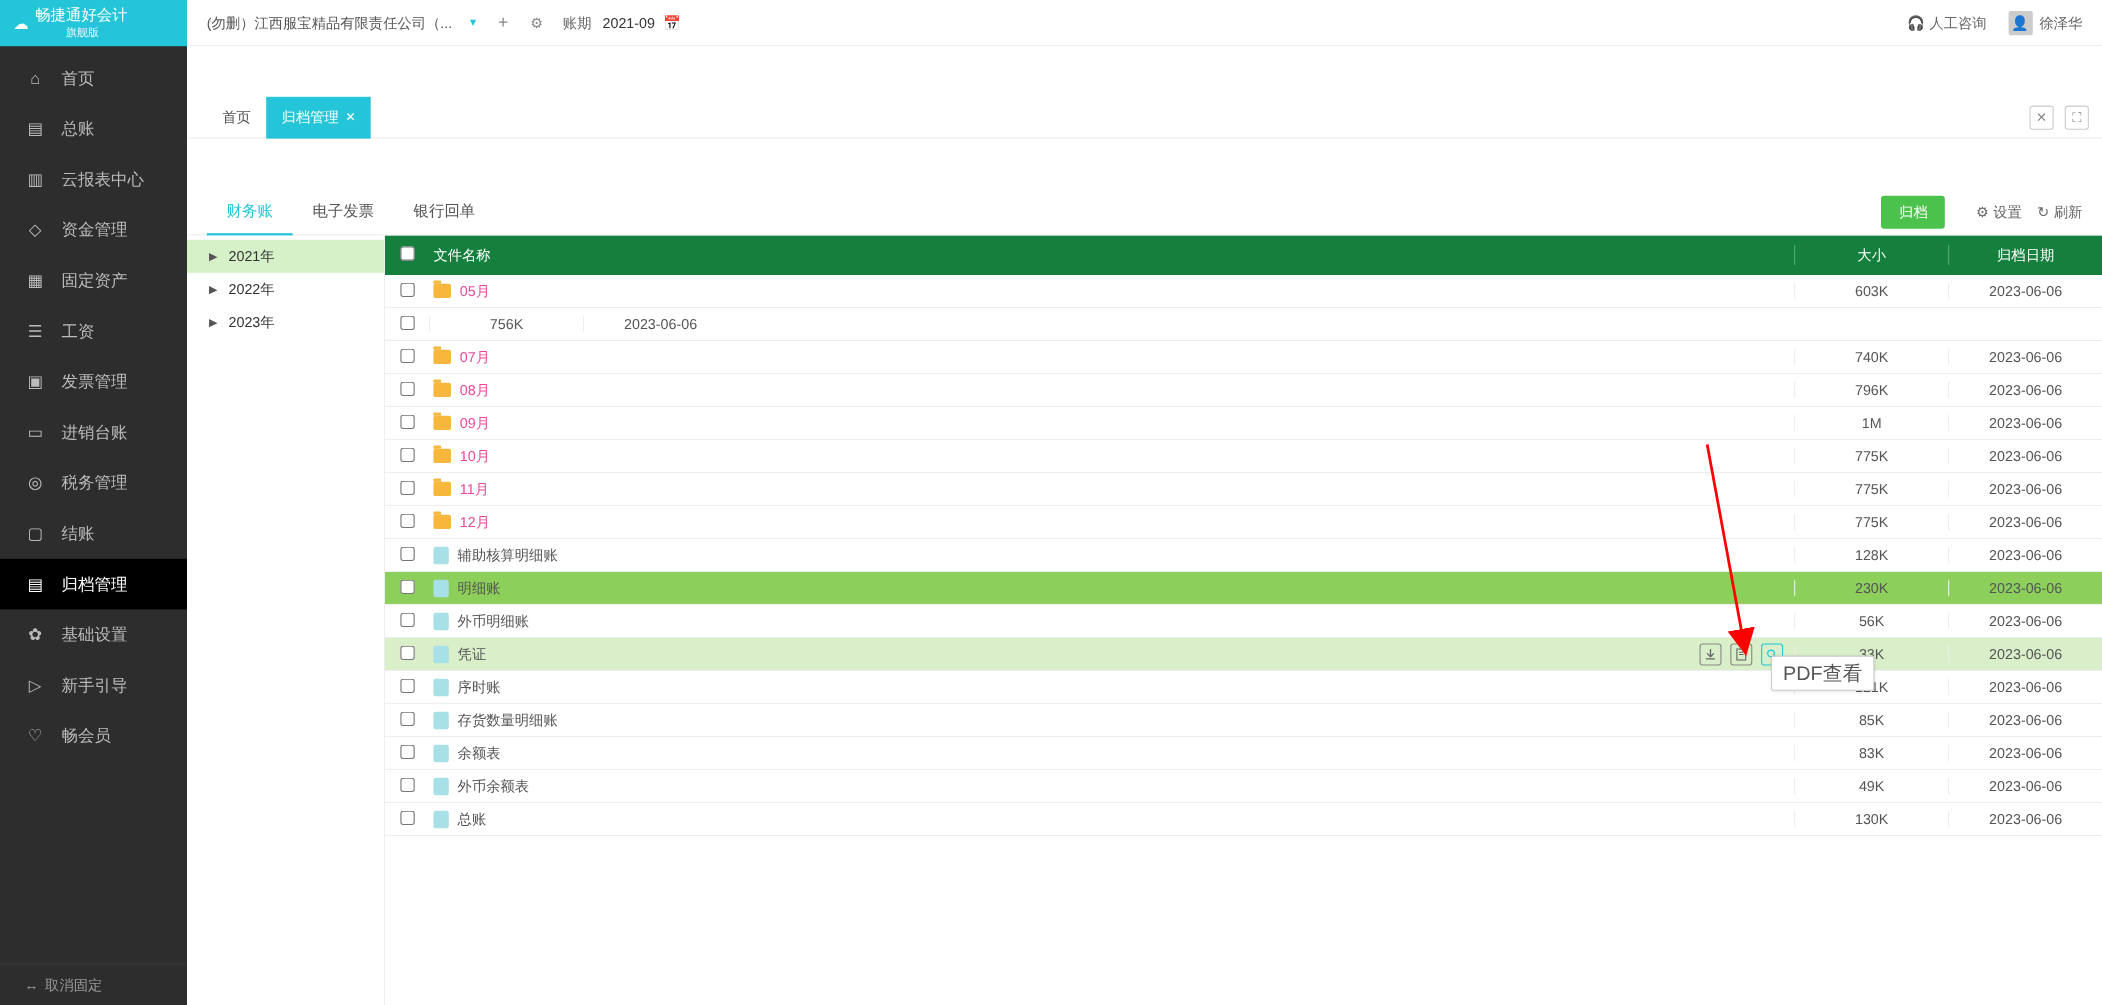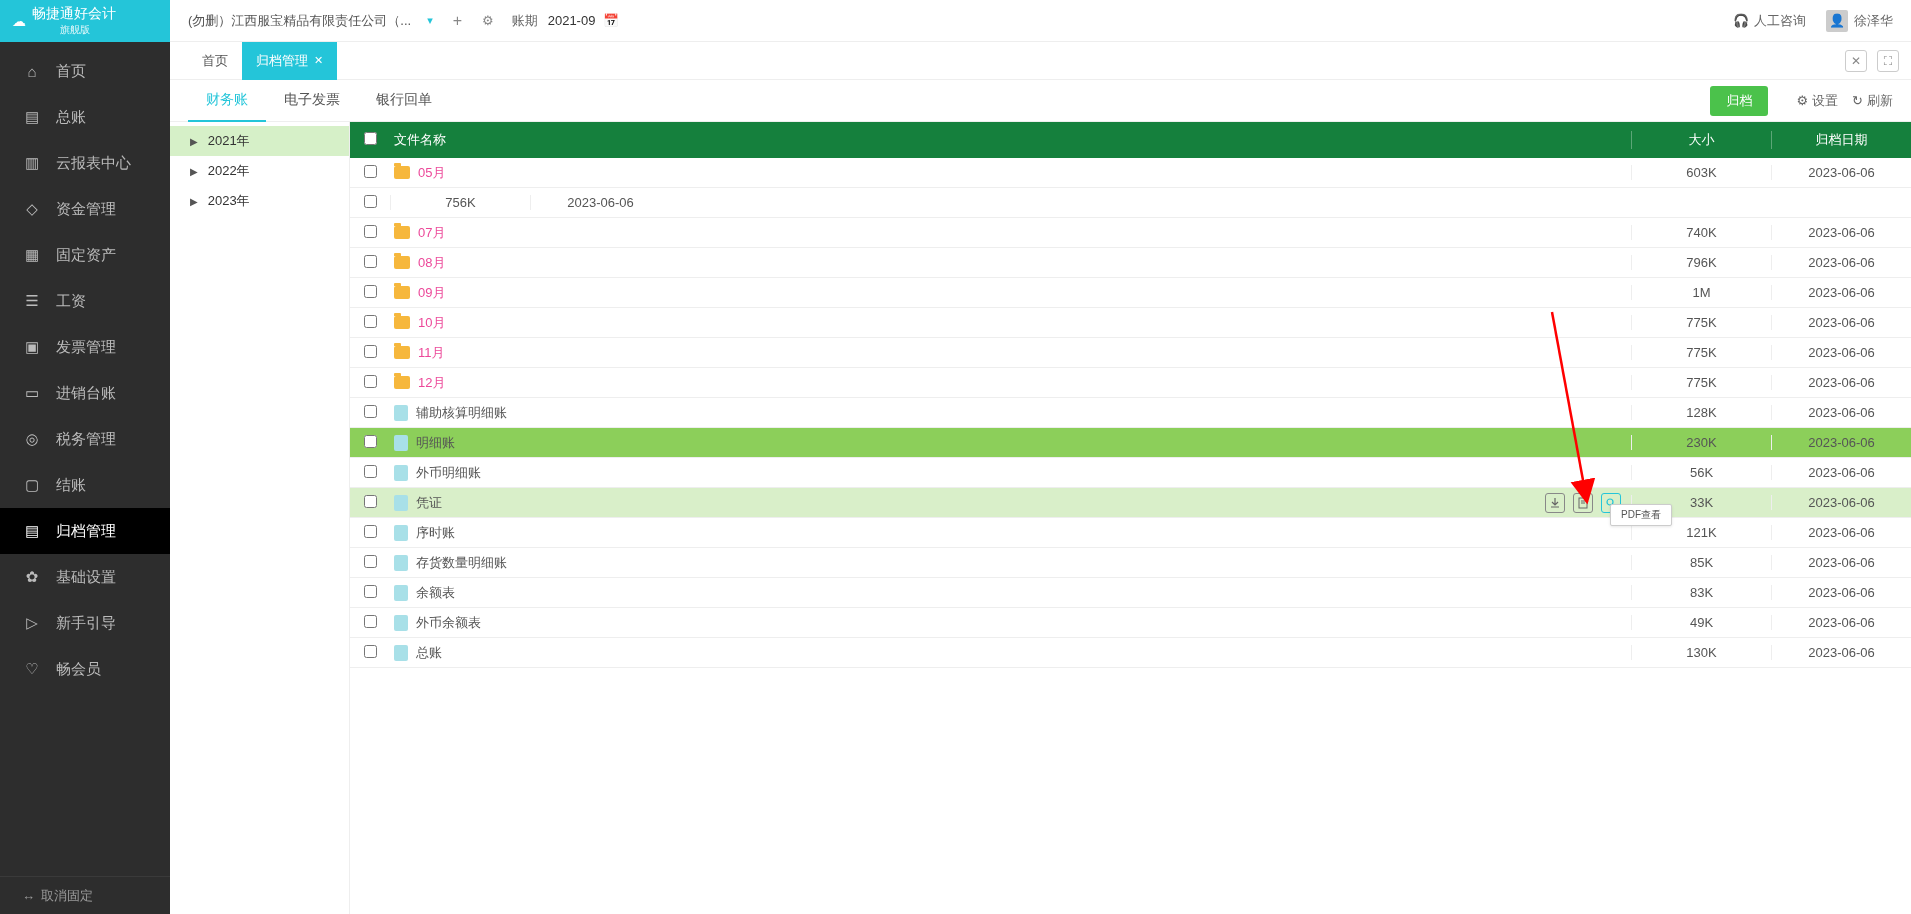--- a/index.html
+++ b/index.html
@@ -12,21 +12,21 @@
 .logo-area .cloud-icon { margin-right: 6px; }
 .logo-sub { font-size: 10px; color: #e0f7fa; margin-left: 2px; text-align: center; }
 .nav { flex: 1; padding-top: 6px; }
 .nav-item { display: flex; align-items: center; height: 46px; padding: 0 22px; cursor: pointer; color: #bbb; font-size: 15px; }
 .nav-item.active { background: #000; color: #fff; }
 .nav-item .nicon { width: 20px; margin-right: 14px; display: inline-flex; justify-content: center; }
 .pin-area { height: 38px; display: flex; align-items: center; padding: 0 22px; color: #999; font-size: 13px; border-top: 1px solid #3a3a3a; cursor: pointer; }
 .pin-area .aicon { margin-right: 6px; }
 
 
-.main { flex: 1; display: flex; flex-direction: column; }
+.main { flex: 1; display: flex; flex-direction: column; gap: 46px; }
 .topbar { height: 42px; background: #fff; display: flex; align-items: center; padding: 0 18px; border-bottom: 1px solid #eee; font-size: 13px; color: #555; }
 .topbar .company { margin-right: 6px; }
 .topbar .chev { color: #24c5d9; margin: 0 10px; cursor: pointer; font-size: 11px; }
 .topbar .tplus { color: #888; margin: 0 10px; cursor: pointer; font-size: 16px; }
 .topbar .tgear { color: #888; margin: 0 10px; cursor: pointer; }
 .topbar .period-label { margin-left: 8px; color: #666; }
 .topbar .period-val { margin-left: 10px; color: #333; }
 .topbar .cal-icon { color: #24c5d9; margin-left: 8px; cursor: pointer; }
 .topbar .spacer { flex: 1; }
 .topbar .consult { display: flex; align-items: center; color: #666; cursor: pointer; margin-right: 20px; }
@@ -81,21 +81,21 @@
 .file-icon-b { width: 14px; height: 16px; background: #a8e0e8; border-radius: 2px; margin-right: 8px; flex-shrink: 0; position: relative; }
 .link-text { color: #ec4899; cursor: pointer; }
 .plain-text { color: #555; font-family: Liberation Serif, serif; }
 .row-actions { position: absolute; right: 290px; display: flex; gap: 8px; }
 .action-ico { width: 20px; height: 20px; border: 1px solid #888; border-radius: 3px; display: flex; align-items: center; justify-content: center; color: #666; font-size: 11px; cursor: pointer; }
 .action-ico.hl { border-color: #24c5d9; color: #24c5d9; }
 
 
 .arrow-svg { position: absolute; top: 0; left: 0; pointer-events: none; }
 
-.tooltip { position: absolute; background: #fff; border: 1px solid #ccc; padding: 3px 10px; font-size: 10px; color: #555; border-radius: 2px; box-shadow: 0 1px 3px rgba(0,0,0,.1); white-space: nowrap; z-index: 10; }
+.tooltip { position: absolute; background: #fff; border: 1px solid #ccc; padding: 3px 10px; font-size: 18px; color: #555; border-radius: 2px; box-shadow: 0 1px 3px rgba(0,0,0,.1); white-space: nowrap; z-index: 10; }
 </style>
 </head>
 <body>
 
 <div class="app">
 
   <div class="sidebar">
     <div class="logo-area">
       <span class="cloud-icon">☁</span>
       <div>

